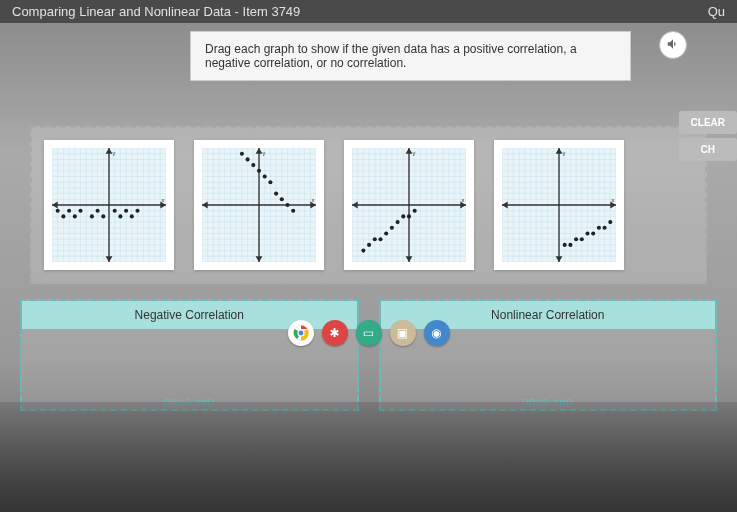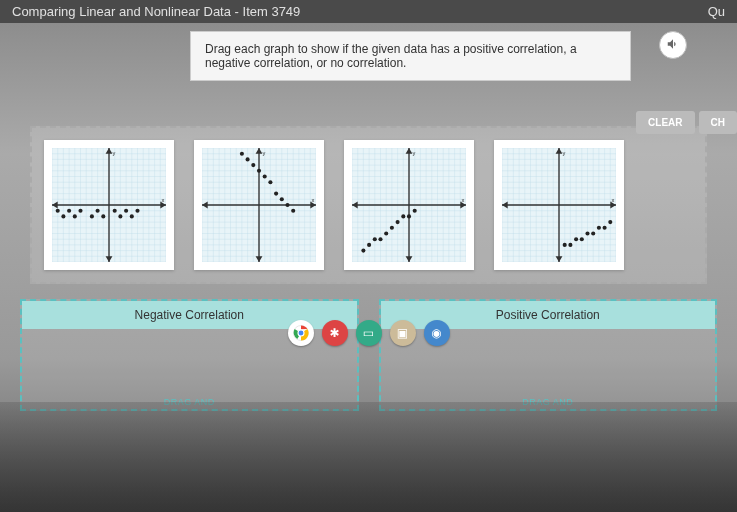--- a/index.html
+++ b/index.html
@@ -51,20 +51,21 @@
       font-size: 12px;
       color: #666;
       cursor: pointer;
     }
     .action-buttons {
       position: absolute;
       right: 0;
       top: 88px;
       display: flex;
       gap: 4px;
+      flex-direction: column;
     }
     .action-btn {
       background: #bbb;
       color: #fff;
       border: none;
       padding: 6px 12px;
       font-size: 10px;
       font-weight: bold;
       border-radius: 3px;
       cursor: pointer;
@@ -432,21 +433,21 @@
           <circle cx="95" cy="65" r="1.8" fill="#222"></circle>
         </svg></div>
   </div>
 
   <div class="drop-zones">
     <div class="drop-zone">
       <div class="drop-zone-header">Negative Correlation</div>
       <div class="drop-zone-body">DRAG AND</div>
     </div>
     <div class="drop-zone">
-      <div class="drop-zone-header">Positive Correlation</div>
+      <div class="drop-zone-header">Nonlinear Correlation</div>
       <div class="drop-zone-body">DRAG AND</div>
     </div>
   </div>
 
   <div class="taskbar">
     <div class="taskbar-icon ic-chrome">
         <svg width="18" height="18" viewBox="0 0 24 24">
           <circle cx="12" cy="12" r="10" fill="#fff" stroke="#ddd"></circle>
           <circle cx="12" cy="12" r="4" fill="#4285f4"></circle>
           <path d="M12 2a10 10 0 0 1 8.5 4.7L12 7" fill="#ea4335"></path>

